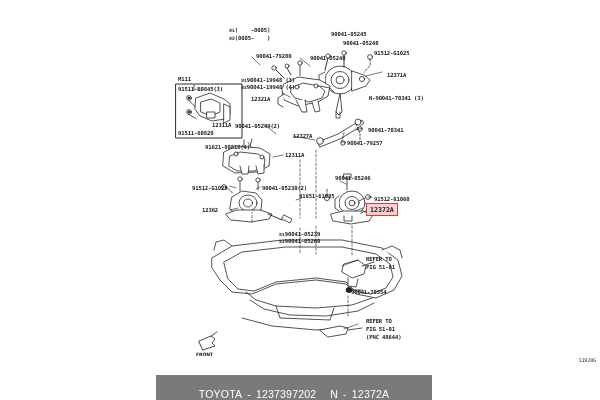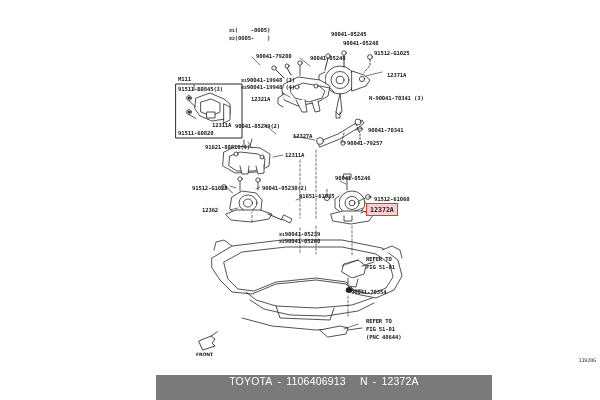--- a/index.html
+++ b/index.html
@@ -48,26 +48,26 @@
     white-space: pre;
   }
   #art {
     position: absolute;
     left: 0; top: 0;
   }
   #footer {
     position: absolute;
     left: 156px;
     top: 375px;
-    width: 336px;
+    width: 276px;
     height: 25px;
     background: #7a7a7a;
     color: #ffffff;
     display: flex;
-    align-items: flex-start;
+    align-items: flex-end;
     justify-content: center;
     font-family: "Liberation Sans", sans-serif;
     font-size: 10.5px;
     letter-spacing: 0.2px;
   }
   #footer .sep { display: inline-block; width: 14px; }
   #diagcode {
     position: absolute;
     right: 12px;
     top: 357px;
@@ -296,21 +296,21 @@
 
   <div id="front-label">FRONT</div>
 
   <div id="diagcode">11920G</div>
 
   <div id="footer">
     <span>TOYOTA</span>
     <span style="display:inline-block;width:5px;"></span>
     <span>-</span>
     <span style="display:inline-block;width:5px;"></span>
-    <span>1106406913</span>
+    <span>1237397202</span>
     <span class="sep"></span>
     <span>N</span>
     <span style="display:inline-block;width:5px;"></span>
     <span>-</span>
     <span style="display:inline-block;width:5px;"></span>
     <span>12372A</span>
   </div>
 
 </div>
 

